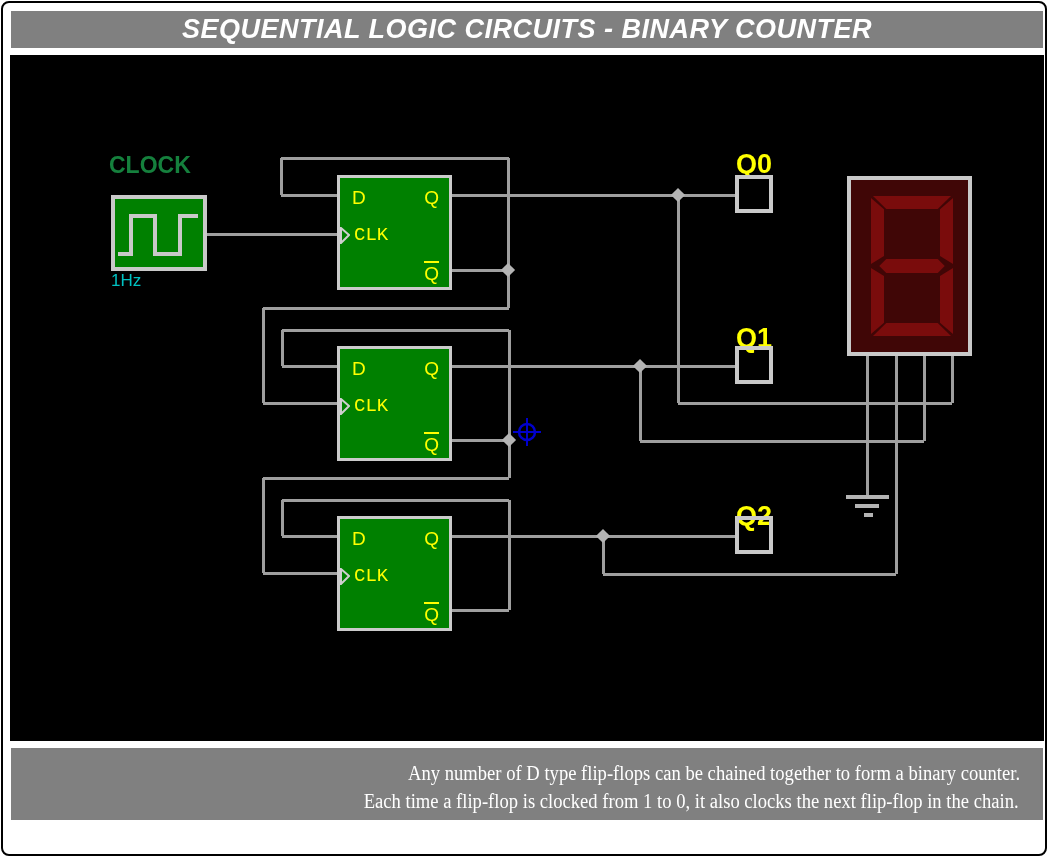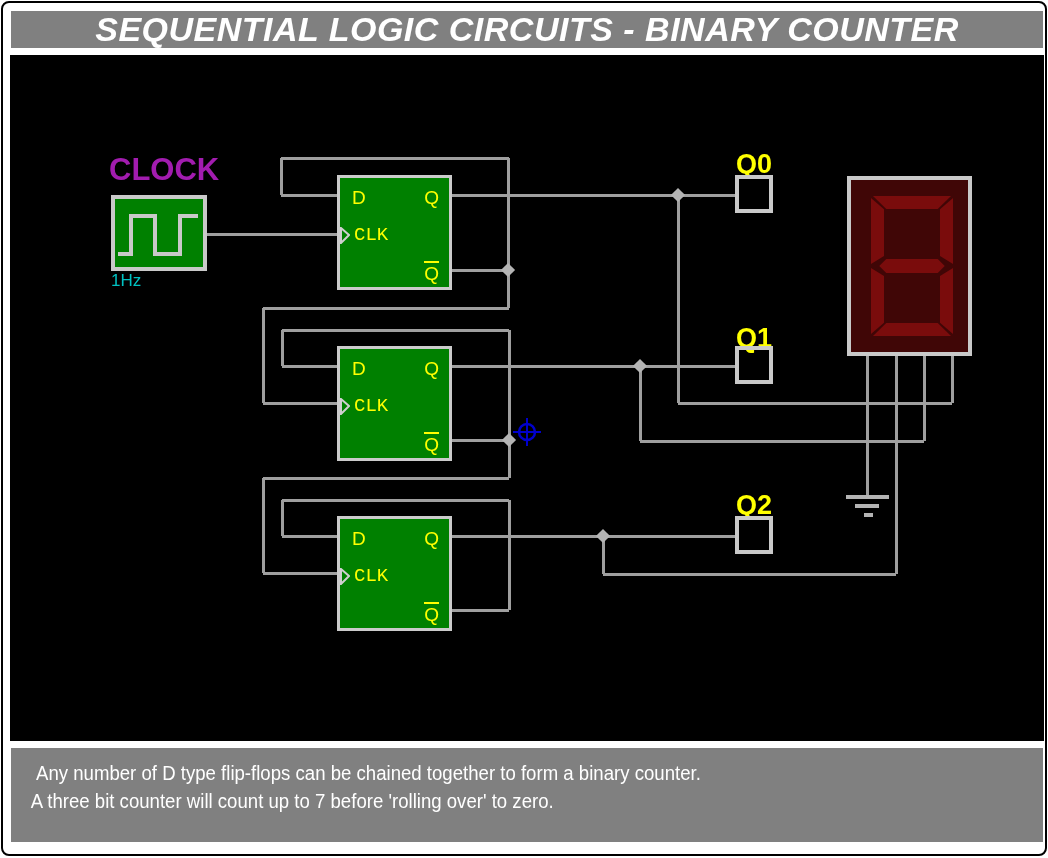--- a/index.html
+++ b/index.html
@@ -2,46 +2,46 @@
 <html><head>
 <meta charset="utf-8">
 <style>
   * { margin:0; padding:0; box-sizing:border-box; }
   html,body { width:1048px; height:858px; background:#ffffff; overflow:hidden;
               font-family:"Liberation Sans", sans-serif; }
   .frame { position:absolute; left:1px; top:1px; width:1046px; height:855px;
            border:2px solid #000000; border-radius:8px; background:#ffffff; }
   .titlebar { position:absolute; left:8px; top:8px; width:1032px; height:37px;
               background:#808080; display:flex; align-items:center; justify-content:center; }
-  .titlebar span { color:#ffffff; font-weight:bold; font-style:italic; font-size:34px;
+  .titlebar span { color:#ffffff; font-weight:bold; font-style:italic; font-size:27px;
                    letter-spacing:.5px; white-space:nowrap; }
   .canvas { position:absolute; left:7px; top:52px; width:1034px; height:686px; background:#000000; }
-  .caption-panel { position:absolute; left:8px; top:745px; width:1032px; height:94px;
-                   background:#808080; text-align:left; padding-top:11px; }
+  .caption-panel { position:absolute; left:8px; top:745px; width:1032px; height:72px;
+                   background:#808080; text-align:right; padding-top:11px;font-family:Liberation Serif, serif; }
   .caption-panel .cline { display:block; height:28px; line-height:28px; }
   .caption-panel .cline span { display:inline-block; transform:scaleX(.93); color:#ffffff;
                                font-size:20px; white-space:nowrap; }
   
   .circuit { position:absolute; left:0; top:0; width:1048px; height:858px; }
   .wire { position:absolute; background:#9f9f9f; }
   .dot  { position:absolute; width:10px; height:10px; background:#b4b4b4; transform:rotate(45deg); }
   .ff { position:absolute; left:334px; width:115px; height:115px; background:#008000;
         border:3px solid #cbcbcb; }
   .ff .lbl { position:absolute; color:#ffff00; font-size:19px; line-height:22px; }
   .ff .d   { left:12px; top:9px; }
   .ff .q   { right:10px; top:9px; }
   .ff .clk { left:14px; top:46px;font-family:Liberation Mono, monospace; }
   .ff .qbar{ right:10px; top:83px; border-top:2px solid #ffff00; padding-top:1px; line-height:19px; }
   .ff svg.tri { position:absolute; left:0px; top:49px; }
   .outbox { position:absolute; left:732px; width:38px; height:38px; border:4px solid #c9c9c9; }
   .outlbl { position:absolute; left:724px; width:54px; text-align:center; color:#ffff00;
             font-weight:bold; font-size:27px; }
   .clockbox { position:absolute; left:108px; top:192px; width:96px; height:76px;
               background:#008000; border:4px solid #c9c9c9; }
-  .clocklbl { position:absolute; left:106px; top:149px; color:#a21caf; font-weight:bold; font-size:31px; }
+  .clocklbl { position:absolute; left:106px; top:149px; color:#15803d; font-weight:bold; font-size:23px; }
   .freqlbl  { position:absolute; left:108px; top:268px; color:#00c3c3; font-size:17px; }
   .display { position:absolute; left:844px; top:173px; width:125px; height:180px;
              border:4px solid #c9c9c9; background:#400606; }
   .digit { position:absolute; left:20px; top:16px; width:82px; height:140px; }
   .seg { position:absolute; background:#7a0c0c; }
   .seg.a { left:2px;  top:0;     width:78px; height:13px; clip-path:polygon(0 0,100% 0,83% 100%,17% 100%); }
   .seg.g { left:2px;  top:63px;  width:78px; height:14px; clip-path:polygon(8% 50%,17% 0,83% 0,92% 50%,83% 100%,17% 100%); }
   .seg.d { left:2px;  top:127px; width:78px; height:13px; clip-path:polygon(17% 0,83% 0,100% 100%,0 100%); }
   .seg.f { left:0;    top:2px;   width:13px; height:66px; clip-path:polygon(0 0,100% 17%,100% 88%,0 100%); }
   .seg.b { right:0;   top:2px;   width:13px; height:66px; clip-path:polygon(0 17%,100% 0,100% 100%,0 88%); }
@@ -138,21 +138,21 @@
       <span class="lbl qbar">Q</span>
       <svg class="tri" width="10" height="17">
         <polygon points="1,1 9,8 1,16" fill="none" stroke="#cfcfcf" stroke-width="2"></polygon>
       </svg>
     </div>
 
     <div class="outlbl" style="top:146px">Q0</div>
     <div class="outbox" style="top:172px"></div>
     <div class="outlbl" style="top:320px">Q1</div>
     <div class="outbox" style="top:343px"></div>
-    <div class="outlbl" style="top:487px">Q2</div>
+    <div class="outlbl" style="top:498px">Q2</div>
     <div class="outbox" style="top:513px"></div>
 
     <div class="display">
       <div class="digit">
         <div class="seg a"></div>
         <div class="seg b"></div>
         <div class="seg c"></div>
         <div class="seg d"></div>
         <div class="seg e"></div>
         <div class="seg f"></div>
@@ -166,16 +166,17 @@
 
     <svg style="position:absolute; left:510px; top:415px;" width="28" height="28">
       <line x1="14" y1="0" x2="14" y2="28" stroke="#0000cc" stroke-width="2"></line>
       <line x1="0" y1="14" x2="28" y2="14" stroke="#0000cc" stroke-width="2"></line>
       <circle cx="14" cy="14" r="8" fill="none" stroke="#0000cc" stroke-width="2.5"></circle>
     </svg>
   </div>
 
   <div class="caption-panel">
     <span class="cline"><span>Any number of D type flip-flops can be chained together to form a binary counter.</span></span>
+    <span class="cline"><span>Each time a flip-flop is clocked from 1 to 0, it also clocks the next flip-flop in the chain.</span></span>
     <span class="cline"><span>A three bit counter will count up to 7 before 'rolling over' to zero.</span></span>
   </div>
 
 </div>
 
 </body></html>

